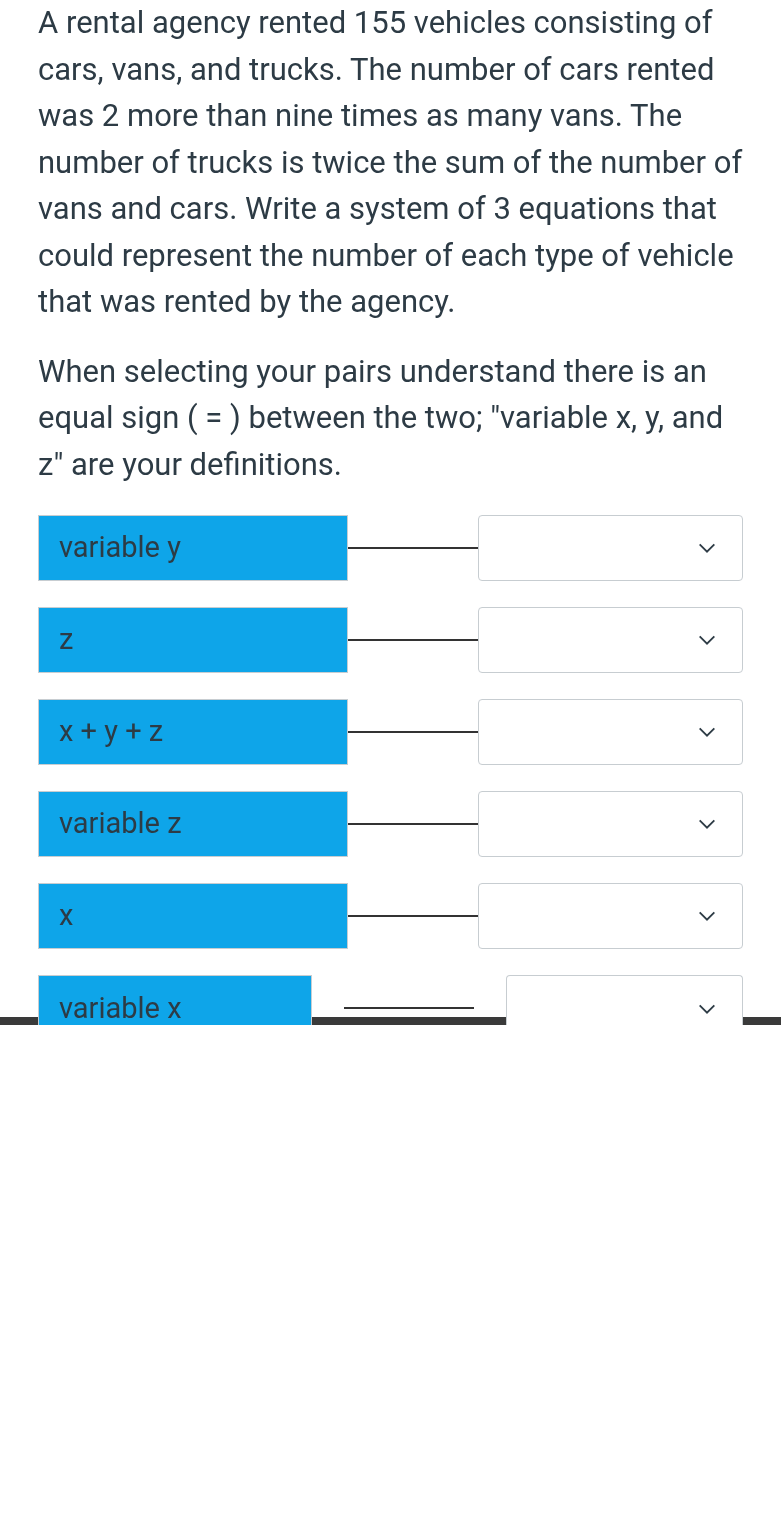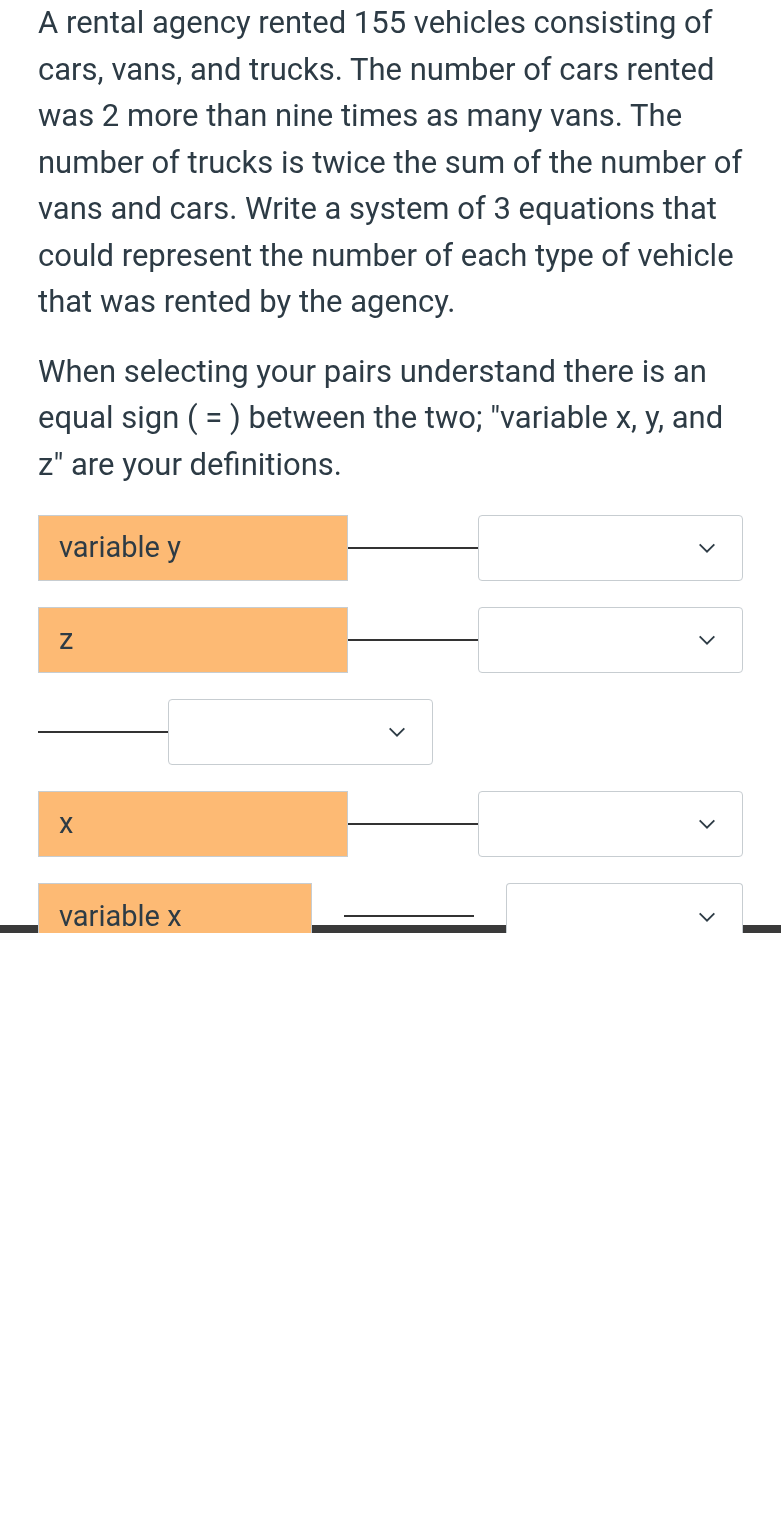--- a/index.html
+++ b/index.html
@@ -24,21 +24,21 @@
     gap: 26px;
   }
   .match-row {
     display: flex;
     align-items: center;
   }
   .left-box {
     width: 310px;
     height: 66px;
     border: 1px solid #c7cdd1;
-    background: #fdba74;
+    background: #0ea5e9;
     display: flex;
     align-items: center;
     padding: 0 20px;
     font-size: 29px;
     color: #2d3b45;
   }
   .connector {
     flex: 0 0 130px;
     height: 0;
     border-top: 2px solid #333;
@@ -95,30 +95,42 @@
     <div class="dropdown">
       <span class="chevron">
         <svg viewBox="0 0 24 24" fill="none" stroke="#2d3b45" stroke-width="2">
             <polyline points="4,8 12,16 20,8"></polyline>
           </svg>
       </span>
     </div>
   </div>
 
   <div class="match-row">
+    <div class="left-box">x + y + z</div>
     <div class="connector"></div>
     <div class="dropdown">
       <span class="chevron">
         <svg viewBox="0 0 24 24" fill="none" stroke="#2d3b45" stroke-width="2">
             <polyline points="4,8 12,16 20,8"></polyline>
           </svg>
       </span>
     </div>
   </div>
 
+  <div class="match-row">
+    <div class="left-box">variable z</div>
+    <div class="connector"></div>
+    <div class="dropdown">
+      <span class="chevron">
+        <svg viewBox="0 0 24 24" fill="none" stroke="#2d3b45" stroke-width="2">
+            <polyline points="4,8 12,16 20,8"></polyline>
+          </svg>
+      </span>
+    </div>
+  </div>
 
   <div class="match-row">
     <div class="left-box">x</div>
     <div class="connector"></div>
     <div class="dropdown">
       <span class="chevron">
         <svg viewBox="0 0 24 24" fill="none" stroke="#2d3b45" stroke-width="2">
             <polyline points="4,8 12,16 20,8"></polyline>
           </svg>
       </span>

